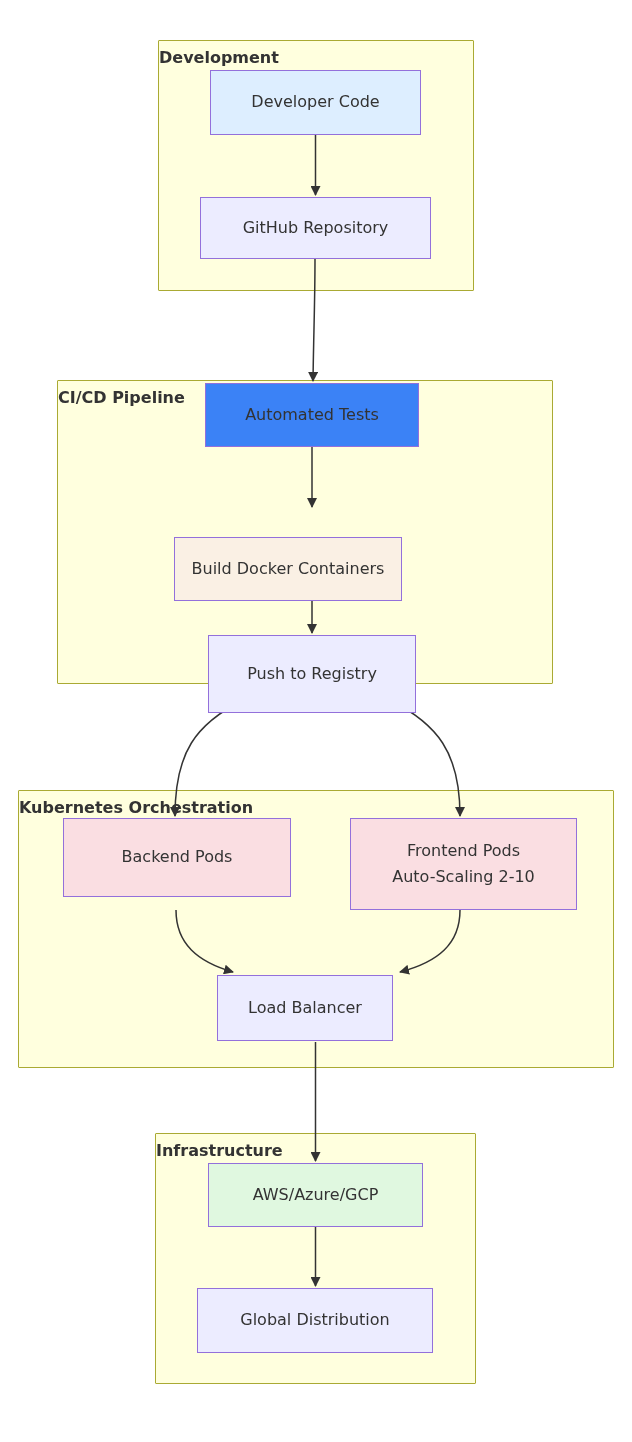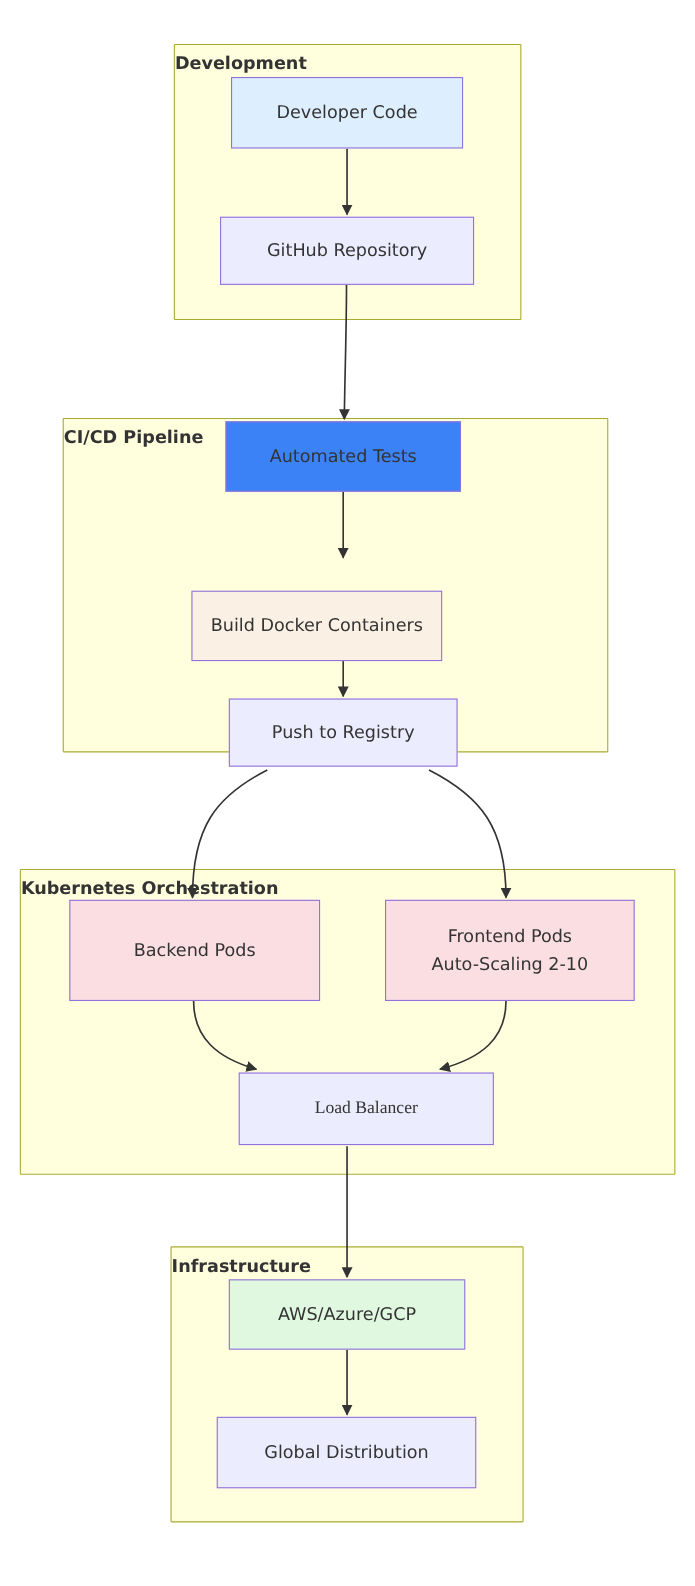--- a/index.html
+++ b/index.html
@@ -108,34 +108,34 @@
   </div>
 
   <div class="node" style="left: 205px; top: 383px; width: 214px; height: 64px; background-color: #3b82f6;">
     <span>Automated Tests</span>
   </div>
 
   <div class="node" style="left: 174px; top: 509px; width: 228px; height: 64px; background-color: rgb(250, 240, 228); margin-top: 28px;">
     <span>Build Docker Containers</span>
   </div>
 
-  <div class="node" style="left: 208px; top: 635px; width: 208px; height: 62px; background-color: rgb(236, 236, 255);">
+  <div class="node" style="left: 208px; top: 635px; width: 208px; height: 78px; background-color: rgb(236, 236, 255);">
     <span>Push to Registry</span>
   </div>
 
-  <div class="node" style="left: 63px; top: 818px; width: 228px; height: 92px; background-color: rgb(250, 222, 226);">
+  <div class="node" style="left: 63px; top: 818px; width: 228px; height: 79px; background-color: rgb(250, 222, 226);">
     <span>Backend Pods</span>
   </div>
 
   <div class="node" style="left: 350px; top: 818px; width: 227px; height: 92px; background-color: rgb(250, 222, 226); justify-content: center;">
     <span>Frontend Pods</span>
     <span>Auto-Scaling 2-10</span>
   </div>
 
-  <div class="node" style="left: 217px; top: 975px; width: 232px; height: 66px; background-color: rgb(236, 236, 255); font-family: Liberation Serif, serif;">
+  <div class="node" style="left: 217px; top: 975px; width: 176px; height: 66px; background-color: rgb(236, 236, 255);">
     <span>Load Balancer</span>
   </div>
 
   <div class="node" style="left: 208px; top: 1163px; width: 215px; height: 64px; background-color: rgb(224, 248, 224);">
     <span>AWS/Azure/GCP</span>
   </div>
 
   <div class="node" style="left: 197px; top: 1288px; width: 236px; height: 65px; background-color: rgb(236, 236, 255); align-items: center;">
     <span>Global Distribution</span>
   </div>

